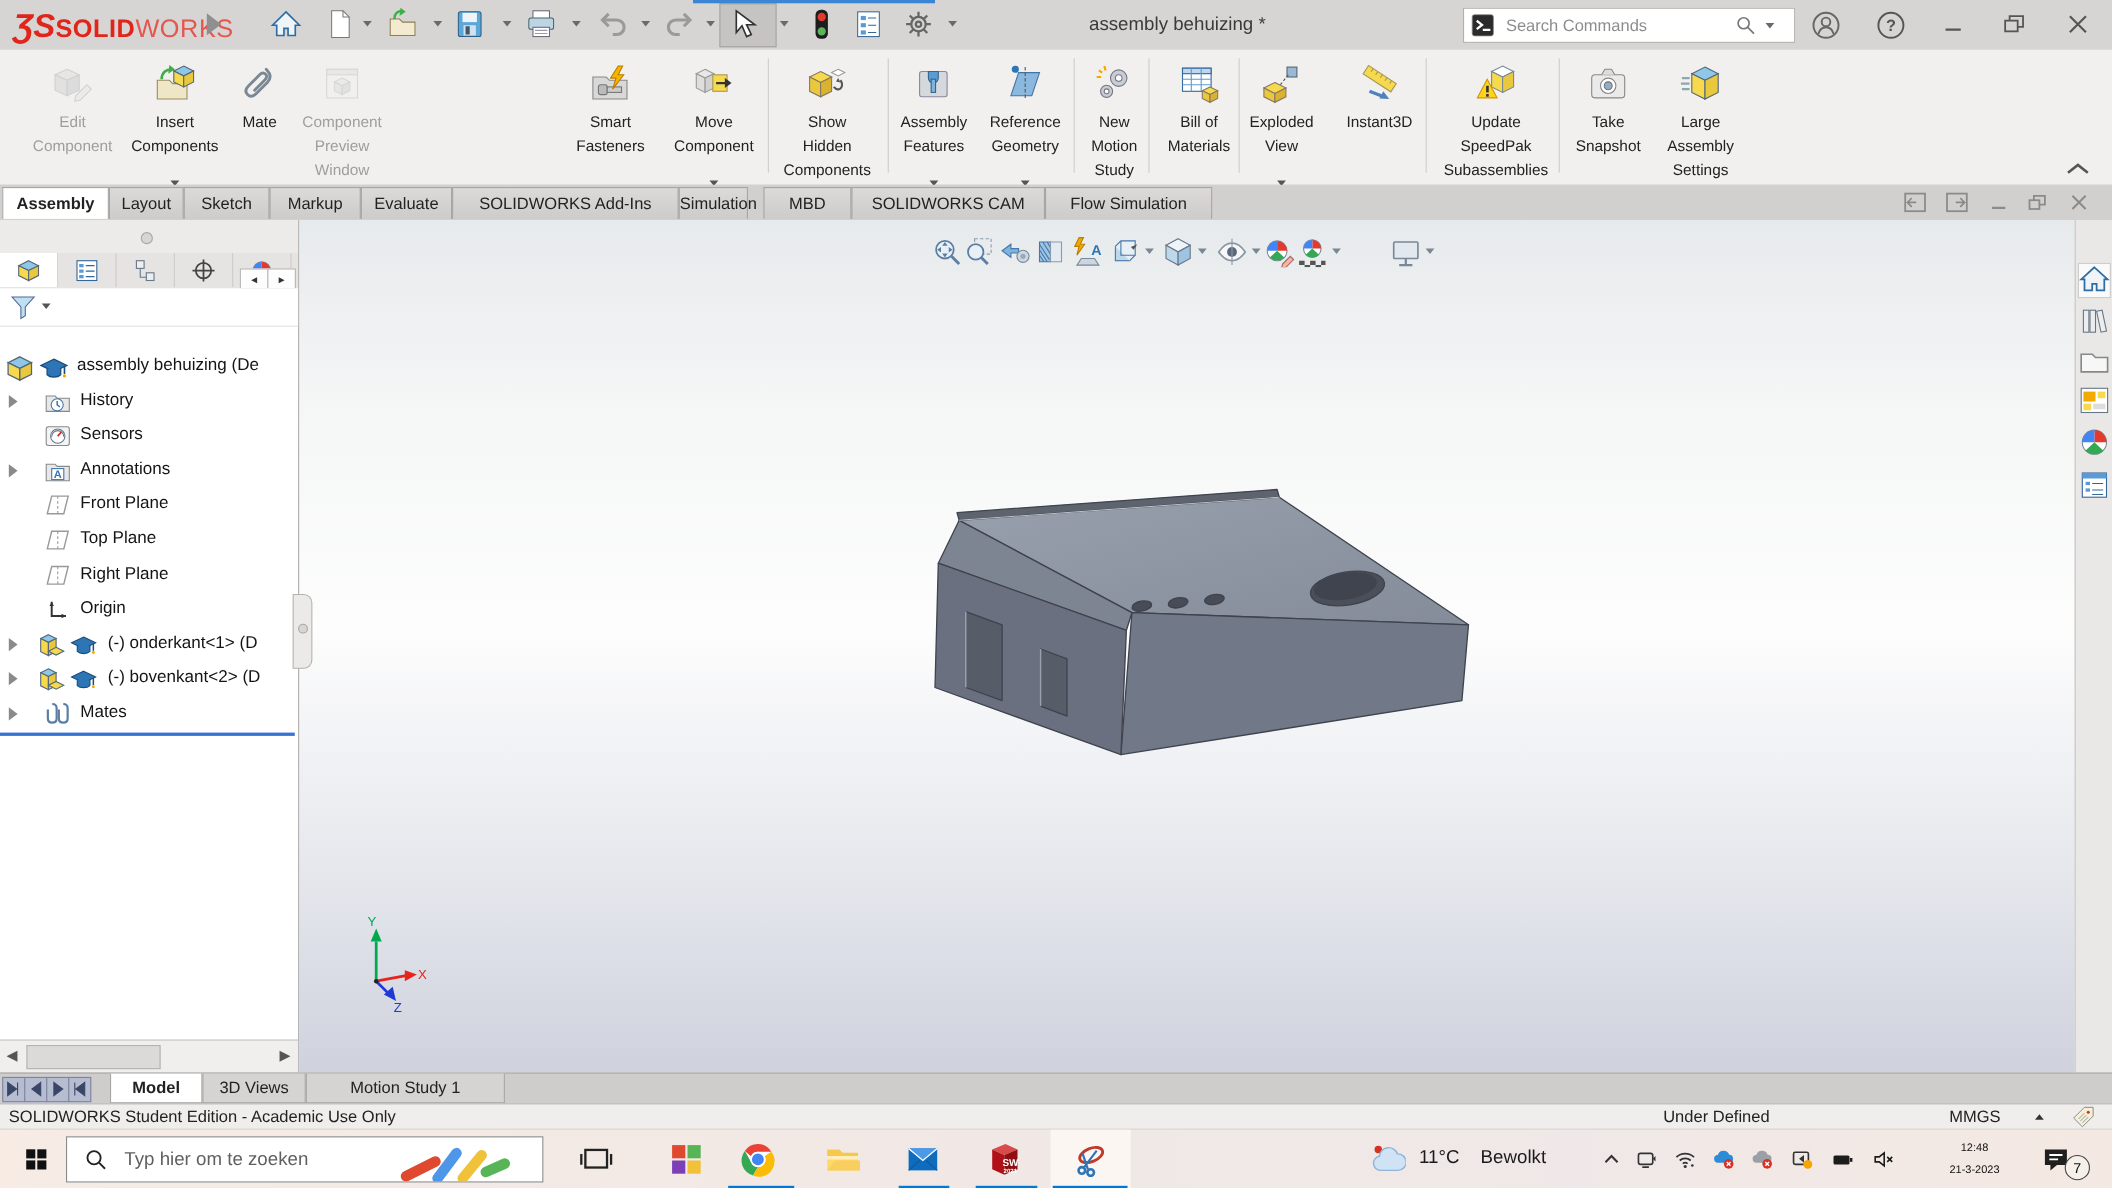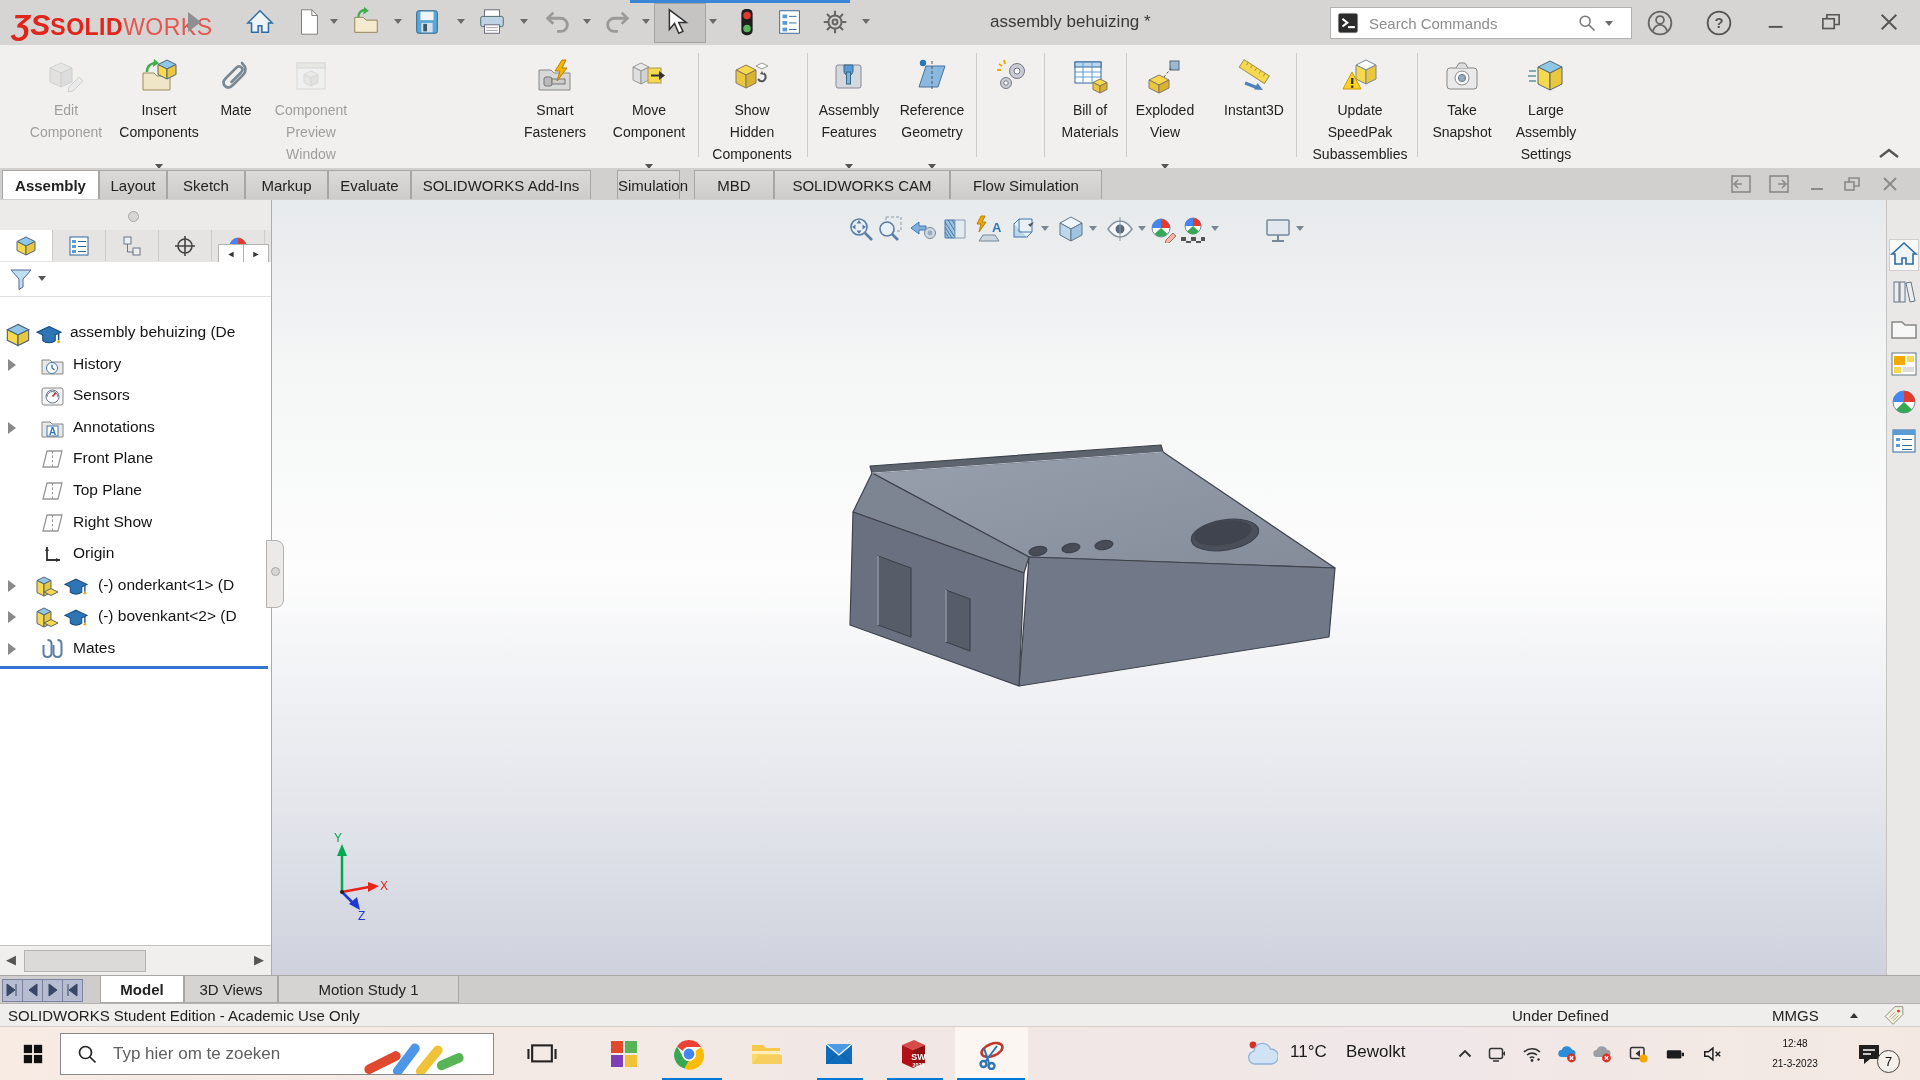--- a/index.html
+++ b/index.html
@@ -329,20 +329,25 @@
       <div class="rb-item" style="left: 943px;">
         <span class="icon" style="width: 36px; height: 36px;"><svg viewBox="0 0 36 36">
             <g fill="#c9ccd2" stroke="#778">
               <circle cx="22" cy="13" r="7.5"></circle>
               <circle cx="11" cy="25" r="5.5"></circle>
             </g>
             <circle cx="22" cy="13" r="3" fill="#fff" stroke="#778"></circle>
             <circle cx="11" cy="25" r="2.2" fill="#fff" stroke="#778"></circle>
             <path d="M4 6l3 2M9 2l1 4M2 12h4" stroke="#f2a900" stroke-width="2"></path>
           </svg></span>
+        <div class="rb-label">
+          <div>New</div>
+          <div>Motion</div>
+          <div>Study</div>
+        </div>
       </div>
       <div class="rb-item" style="left: 1020px;">
         <span class="icon" style="width: 36px; height: 36px;"><svg viewBox="0 0 36 36">
             <rect x="3" y="4" width="26" height="21" fill="#fff" stroke="#369"></rect>
             <rect x="3" y="4" width="26" height="5" fill="#bdd7ee" stroke="#369"></rect>
             <path d="M3 14h26M3 19h26M11 4v21M20 4v21" stroke="#5b9bd5"></path>
             <polygon points="28,21 35,24.5 28,28 21,24.5" fill="#f6d94c" stroke="#876"></polygon>
             <polygon points="21,24.5 28,28 28,35 21,31.5" fill="#eac83e" stroke="#876"></polygon>
             <polygon points="35,24.5 28,28 28,35 35,31.5" fill="#d9b32f" stroke="#876"></polygon>
           </svg></span>
@@ -426,21 +431,21 @@
       <div class="rb-sep" style="left: 1296px;"></div>
       <div class="rb-sep" style="left: 1417px;"></div>
     </div>
 
   <div id="cmdtabs" class="abs">
       <div class="ctab active" style="left: 2px; width: 97px;">Assembly</div>
       <div class="ctab" style="left: 99px; width: 68px;">Layout</div>
       <div class="ctab" style="left: 167px; width: 78px;">Sketch</div>
       <div class="ctab" style="left: 245px; width: 83px;">Markup</div>
       <div class="ctab" style="left: 328px; width: 83px;">Evaluate</div>
-      <div class="ctab" style="left: 411px; width: 180px;">SOLIDWORKS Add-Ins</div>
+      <div class="ctab" style="left: 411px; width: 206px;">SOLIDWORKS Add-Ins</div>
       <div class="ctab" style="left: 617px; width: 63px;">Simulation</div>
       <div class="ctab" style="left: 694px; width: 80px;">MBD</div>
       <div class="ctab" style="left: 774px; width: 176px;">SOLIDWORKS CAM</div>
       <div class="ctab" style="left: 950px; width: 152px;">Flow Simulation</div>
       <span class="icon vp-ctrl" style="width: 22px; height: 20px; left: 1730px;"><svg viewBox="0 0 22 20">
           <rect x="2" y="2" width="18" height="16" fill="none" stroke="#8a8a8a" stroke-width="1.6"></rect>
           <path d="M12 10H5M8 6l-4 4 4 4" fill="none" stroke="#8a8a8a" stroke-width="1.6"></path>
         </svg></span>
       <span class="icon vp-ctrl" style="width: 22px; height: 20px; left: 1768px;"><svg viewBox="0 0 22 20">
           <rect x="2" y="2" width="18" height="16" fill="none" stroke="#8a8a8a" stroke-width="1.6"></rect>
@@ -711,21 +716,21 @@
                 <polygon points="6,3 21,3 17,19 2,19" fill="none" stroke="#999" stroke-width="1.3"></polygon>
                 <path d="M11.5 3v16" stroke="#999" stroke-dasharray="2.5 2"></path>
               </svg></span>
             <span class="tlabel" style="left: 73px;">Top Plane</span>
           </div>
           <div class="trow" style="top: 307.6px;">
             <span class="icon ticon" style="width: 23px; height: 23px; left: 41px;"><svg viewBox="0 0 23 23">
                 <polygon points="6,3 21,3 17,19 2,19" fill="none" stroke="#999" stroke-width="1.3"></polygon>
                 <path d="M11.5 3v16" stroke="#999" stroke-dasharray="2.5 2"></path>
               </svg></span>
-            <span class="tlabel" style="left: 73px;">Right Show</span>
+            <span class="tlabel" style="left: 73px;">Right Plane</span>
           </div>
           <div class="trow" style="top: 339.2px;">
             <span class="icon ticon" style="width: 23px; height: 23px; left: 41px;"><svg viewBox="0 0 23 23">
                 <path d="M6 4v13h13" fill="none" stroke="#333" stroke-width="1.8"></path>
                 <path d="M6 4 4 8h4zM19 17l-4-2v4z" fill="#333"></path>
               </svg></span>
             <span class="tlabel" style="left: 73px;">Origin</span>
           </div>
           <div class="trow" style="top: 370.8px;">
             <div class="arr"></div>

